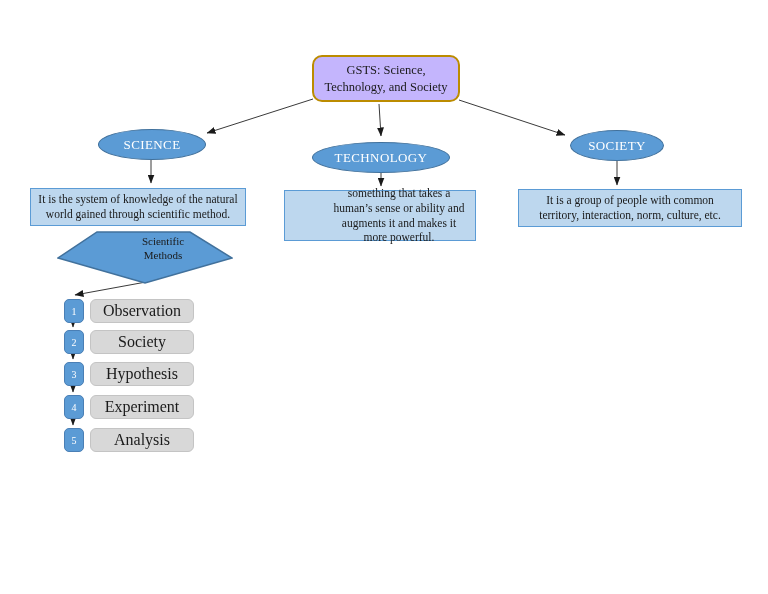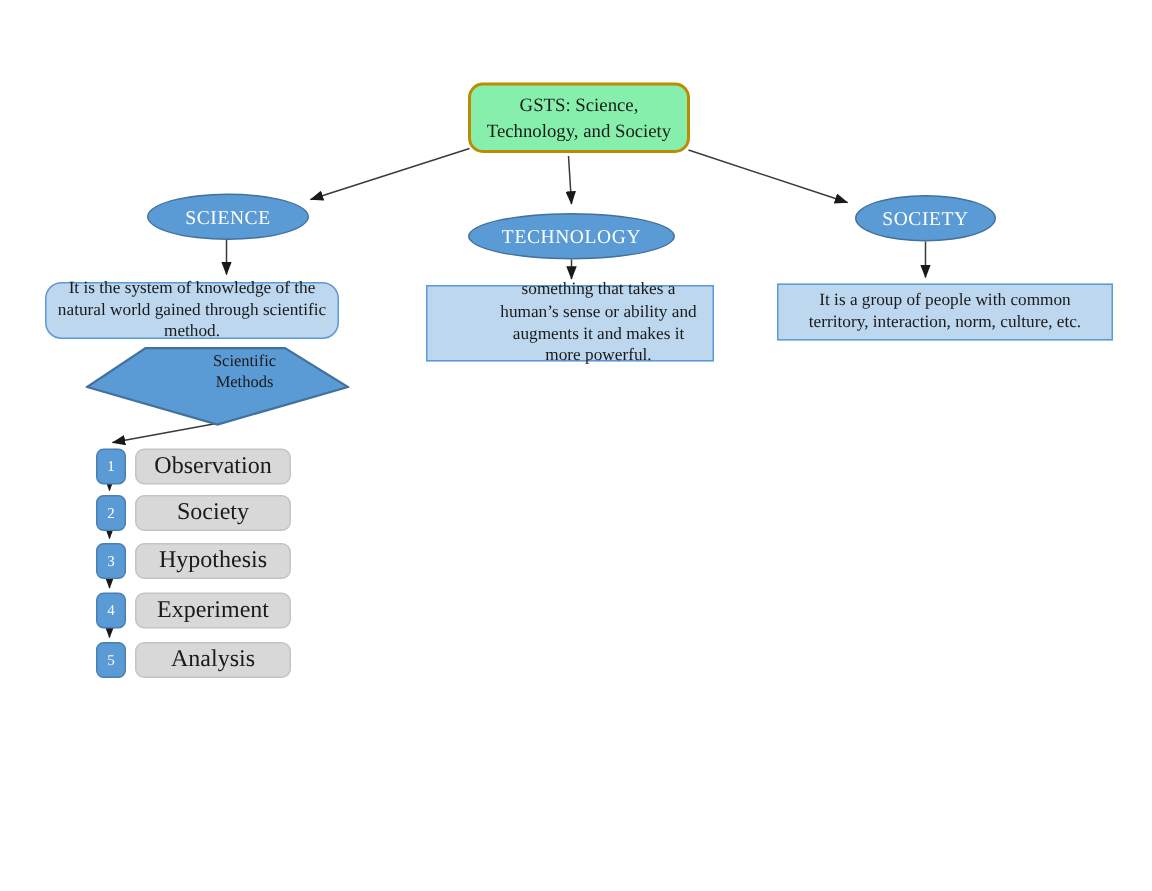--- a/index.html
+++ b/index.html
@@ -6,40 +6,40 @@
   .canvas {
     position:relative; width:768px; height:594px; background:#ffffff;
     font-family:"Liberation Serif", serif; color:#1a1a1a; overflow:hidden;
   }
   .abs { position:absolute; box-sizing:border-box; }
   .center { display:flex; align-items:center; justify-content:center; text-align:center; }
 
   
   .root {
     left:312px; top:55px; width:148px; height:47px;
-    background:#86efac; border:2px solid #BC8C00; border-radius:10px;
+    background:#c4b5fd; border:2px solid #BC8C00; border-radius:10px;
     font-size:12.5px;
   }
   .root span { white-space:pre-line; line-height:1.35; }
 
   
   .ellipse {
     background:#5B9BD5; border:1.5px solid #41719C; border-radius:50%;
     color:#ffffff; font-size:13px; letter-spacing:0.4px;
   }
   .e-science    { left:98px;  top:129px; width:108px; height:31px; }
   .e-technology { left:312px; top:142px; width:138px; height:31px; }
   .e-society    { left:570px; top:130px; width:94px;  height:31px; }
 
   
   .defbox {
     background:#BDD7EE; border:1px solid #5B9BD5;
     font-size:11.5px; line-height:1.3; padding:2px 6px;
   }
-  .d-science    { left:30px;  top:188px; width:196px; height:38px;border-radius:11px; }
+  .d-science    { left:30px;  top:188px; width:216px; height:38px; }
   .d-technology { left:284px; top:190px; width:192px; height:51px;padding-left:44px; }
   .d-society    { left:518px; top:189px; width:224px; height:38px; }
 
   
   .sm-shape { left:57px; top:231px; width:176px; height:53px; }
   .sm-label { left:92px; top:235px; width:102px; font-size:11px; line-height:1.25; }
   .sm-label span { white-space:pre-line;margin-left:40px; }
 
   
   .step-row { left:0; height:22px; width:200px; }

